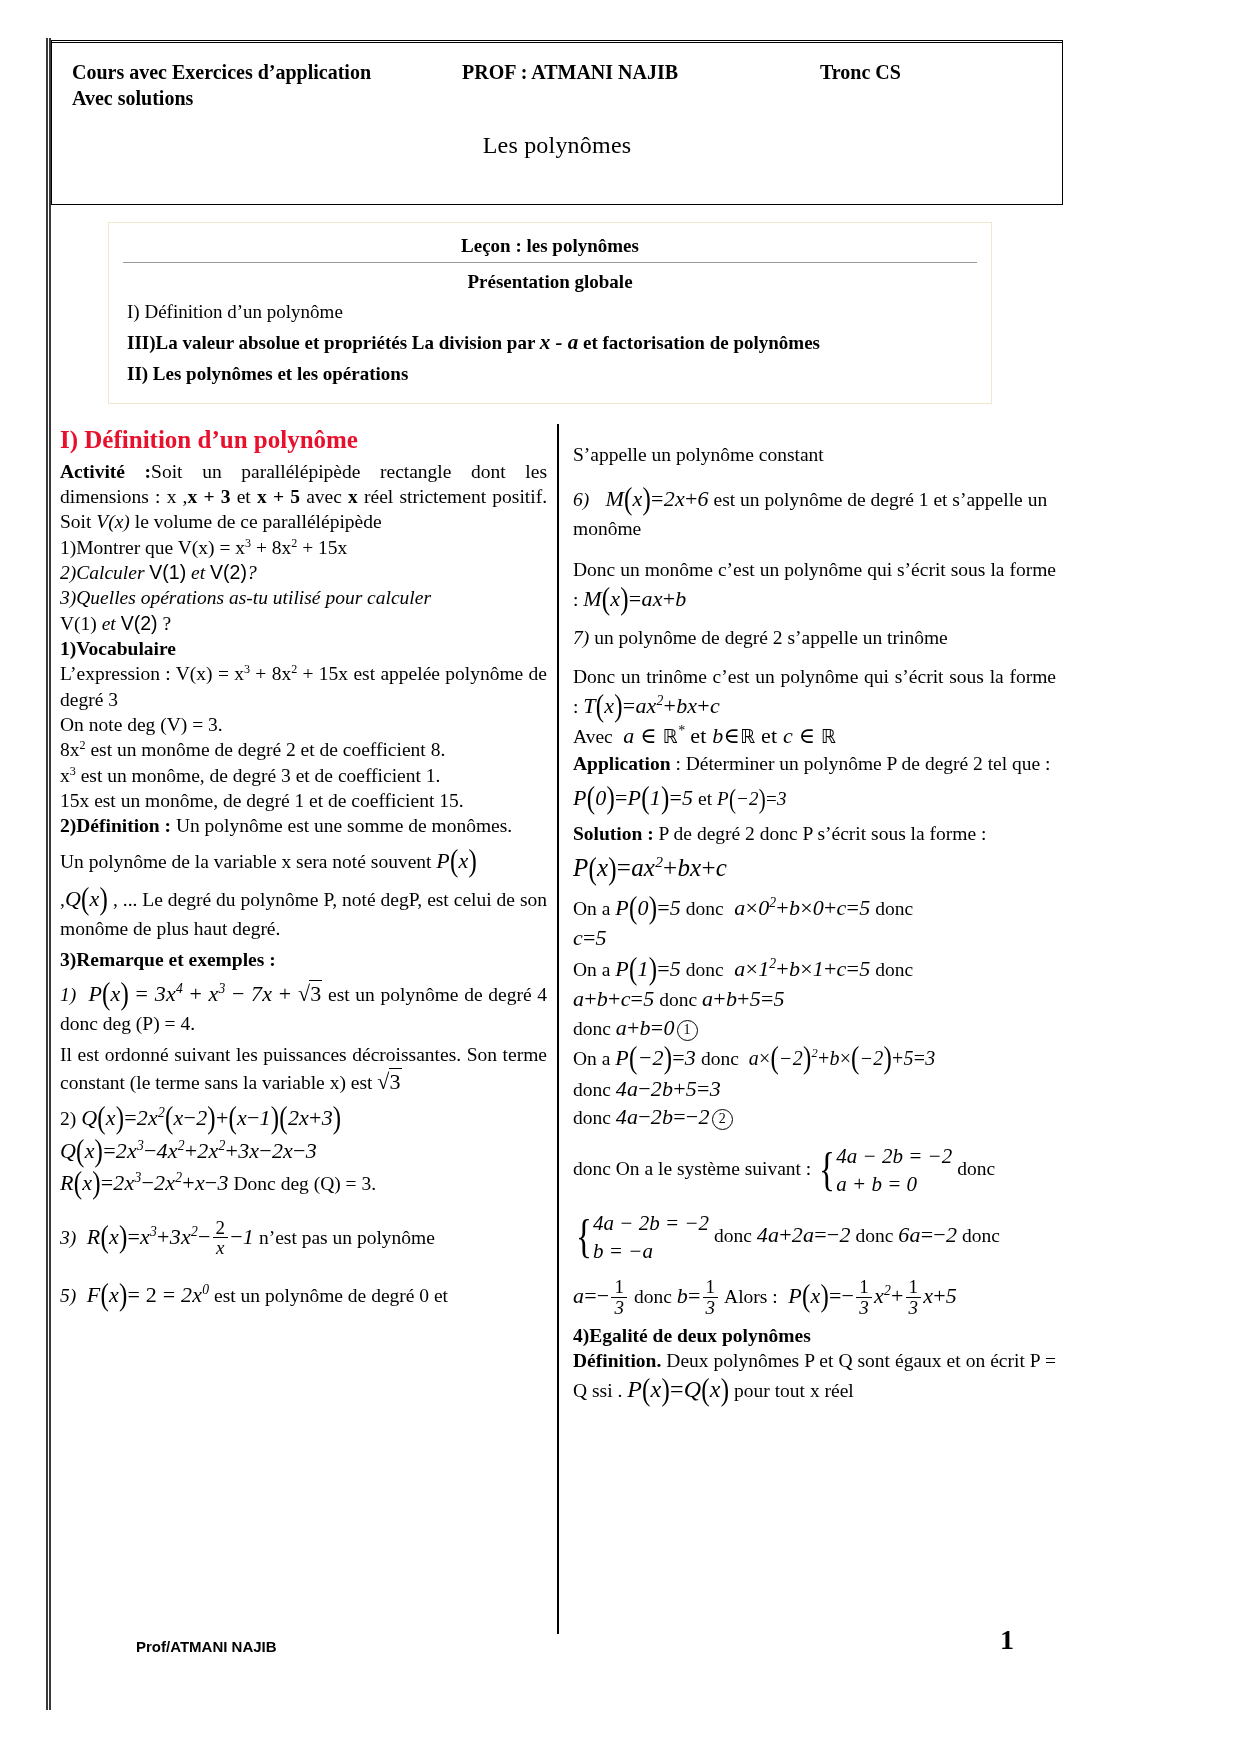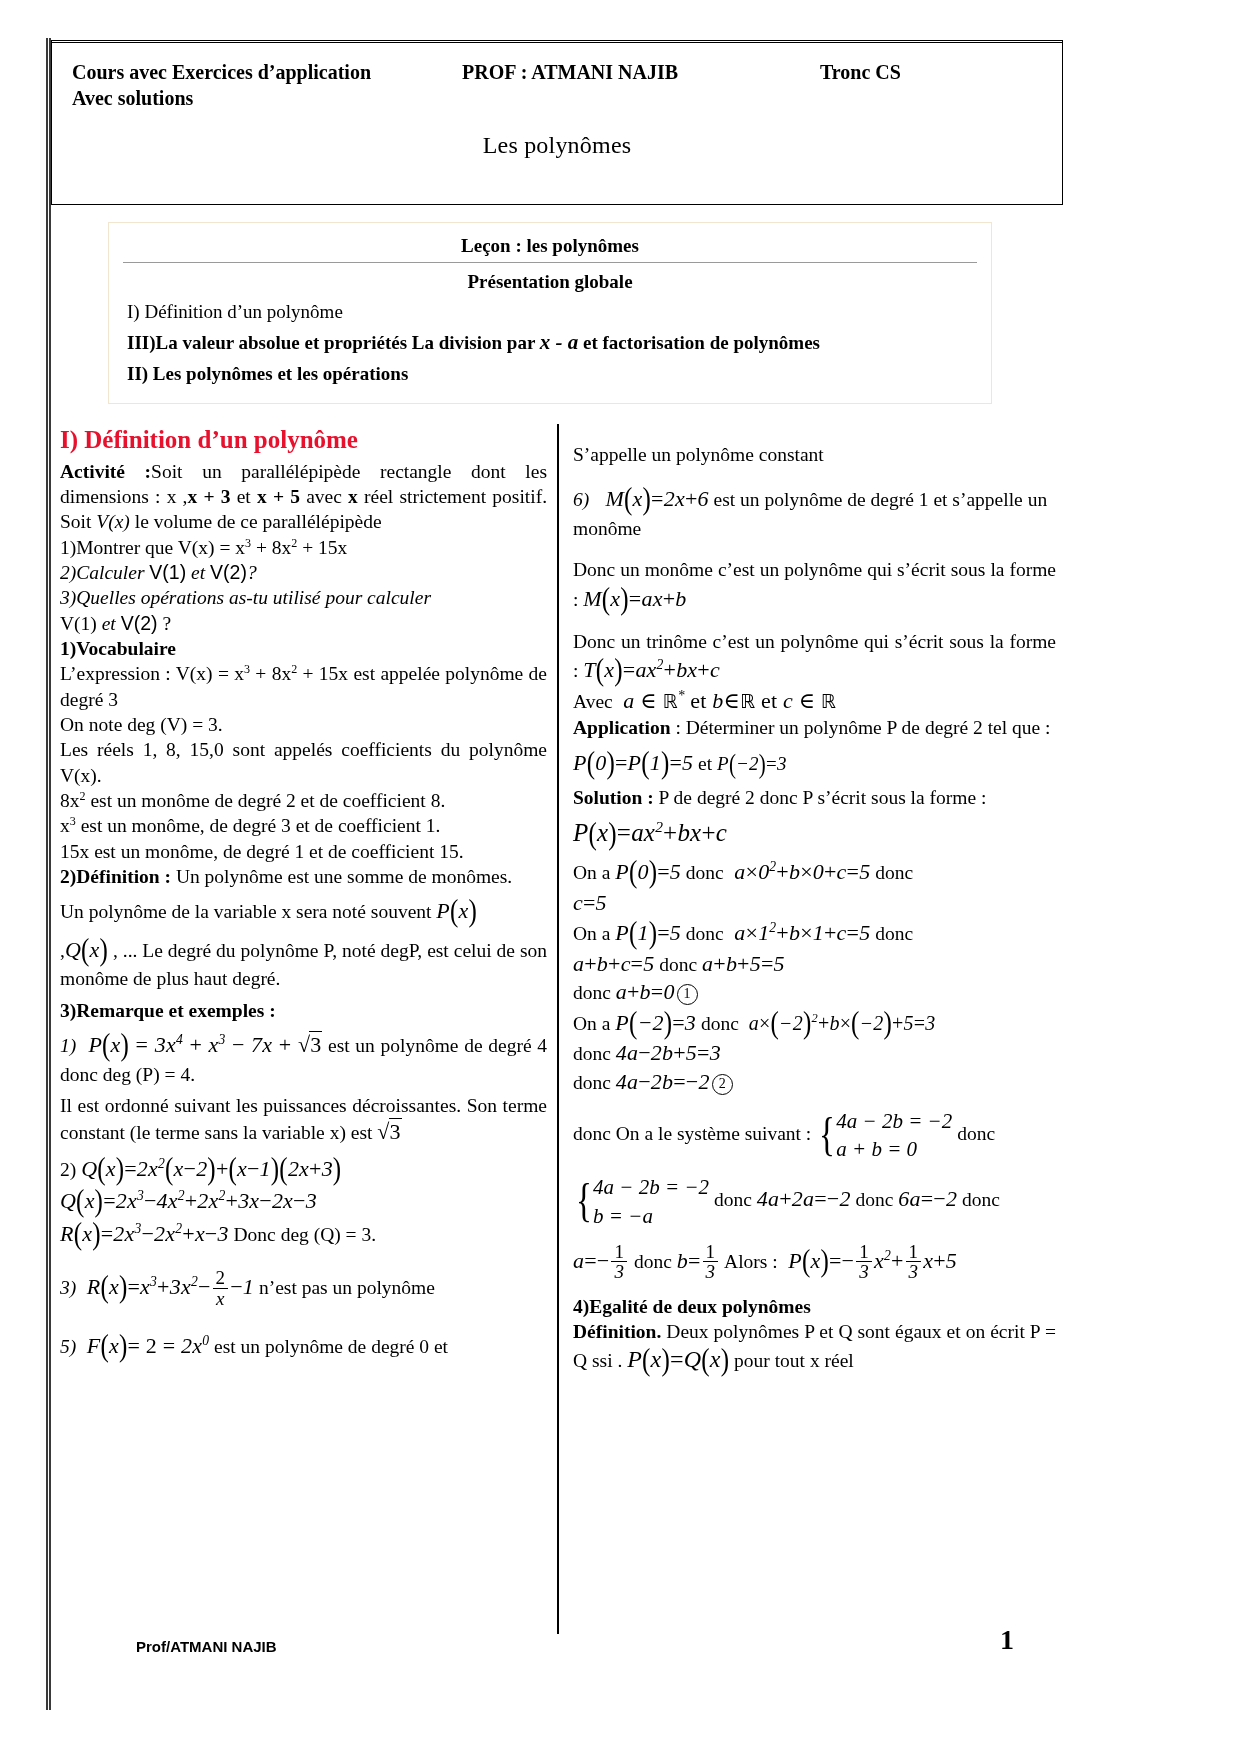--- a/index.html
+++ b/index.html
@@ -189,21 +189,20 @@
     <p>
       <span>V(1)</span>
       <span class="it">et</span>
       <span class="sans">V(2)</span>
       <span>?</span>
     </p>
 
     <p class="bi">1)Vocabulaire</p>
     <p class="j"><span>L’expression :  V(x)  =  x</span><sup>3</sup><span>  +  8x</span><sup>2</sup><span>  +  15x  est  appelée polynôme de degré 3</span></p>
     <p>On note deg (V) = 3.</p>
-    <p class="j">Les  réels  1,  8,  15,0  sont  appelés  coefficients  du polynôme V(x).</p>
     <p><span>8x</span><sup>2</sup><span> est un monôme de degré 2 et de coefficient 8.</span></p>
     <p><span>x</span><sup>3</sup><span> est un monôme, de degré 3 et de coefficient 1.</span></p>
     <p>15x est un monôme, de degré 1 et de coefficient 15.</p>
 
     <p class="j">
       <span class="bi">2)Définition :</span>
       <span>Un  polynôme  est  une  somme  de monômes.</span>
     </p>
 
     <p class="blk">
@@ -262,20 +261,24 @@
       <span class="it">6)</span>
       <span class="m">&nbsp;&nbsp;M<span class="bigp">(</span>x<span class="bigp">)</span><span class="op">=</span>2x<span class="op">+</span>6</span>
       <span>est un polynôme de degré 1 et s’appelle un monôme</span>
     </p>
 
     <p class="j" style="margin-top:16px">
       <span>Donc un monôme c’est un polynôme qui s’écrit sous la forme :</span>
       <span class="m">M<span class="bigp">(</span>x<span class="bigp">)</span><span class="op">=</span>ax<span class="op">+</span>b</span>
     </p>
 
+    <p style="margin-top:10px">
+      <span class="it">7)</span>
+      <span>un polynôme de degré 2 s’appelle un trinôme</span>
+    </p>
 
     <p class="j" style="margin-top:14px">
       <span>Donc un trinôme c’est un polynôme qui s’écrit sous la forme :</span>
       <span class="m">T<span class="bigp">(</span>x<span class="bigp">)</span><span class="op">=</span>ax<sup>2</sup><span class="op">+</span>bx<span class="op">+</span>c</span>
     </p>
 
     <p>
       <span>Avec</span>
       <span class="m">&nbsp;a <span class="op">∈</span> <span class="bb">ℝ</span><sup>*</sup> <span class="op">et</span> b<span class="op">∈</span><span class="bb">ℝ</span> <span class="op">et</span> c <span class="op">∈</span> <span class="bb">ℝ</span></span>
     </p>
@@ -375,21 +378,21 @@
     </p>
 
     <p style="margin-top:12px">
       <span class="m">a<span class="op">=−</span><span class="frac"><span class="top">1</span><span class="bot">3</span></span></span>
       <span>donc</span>
       <span class="m">b<span class="op">=</span><span class="frac"><span class="top">1</span><span class="bot">3</span></span></span>
       <span>Alors :</span>
       <span class="m">&nbsp;P<span class="bigp">(</span>x<span class="bigp">)</span><span class="op">=−</span><span class="frac"><span class="top">1</span><span class="bot">3</span></span>x<sup>2</sup><span class="op">+</span><span class="frac"><span class="top">1</span><span class="bot">3</span></span>x<span class="op">+</span>5</span>
     </p>
 
-    <p class="bi" style="margin-top:12px">4)Egalité de deux polynômes</p>
+    <p class="bi" style="margin-top:6px">4)Egalité de deux polynômes</p>
 
     <p class="j">
       <span class="b">Définition.</span>
       <span>Deux polynômes P et Q sont égaux et on écrit P = Q ssi .</span>
       <span class="m" style="font-size:24px">P<span class="bigp">(</span>x<span class="bigp">)</span><span class="op">=</span>Q<span class="bigp">(</span>x<span class="bigp">)</span></span>
       <span>pour tout x réel</span>
     </p>
   </div>
 </div>
 

